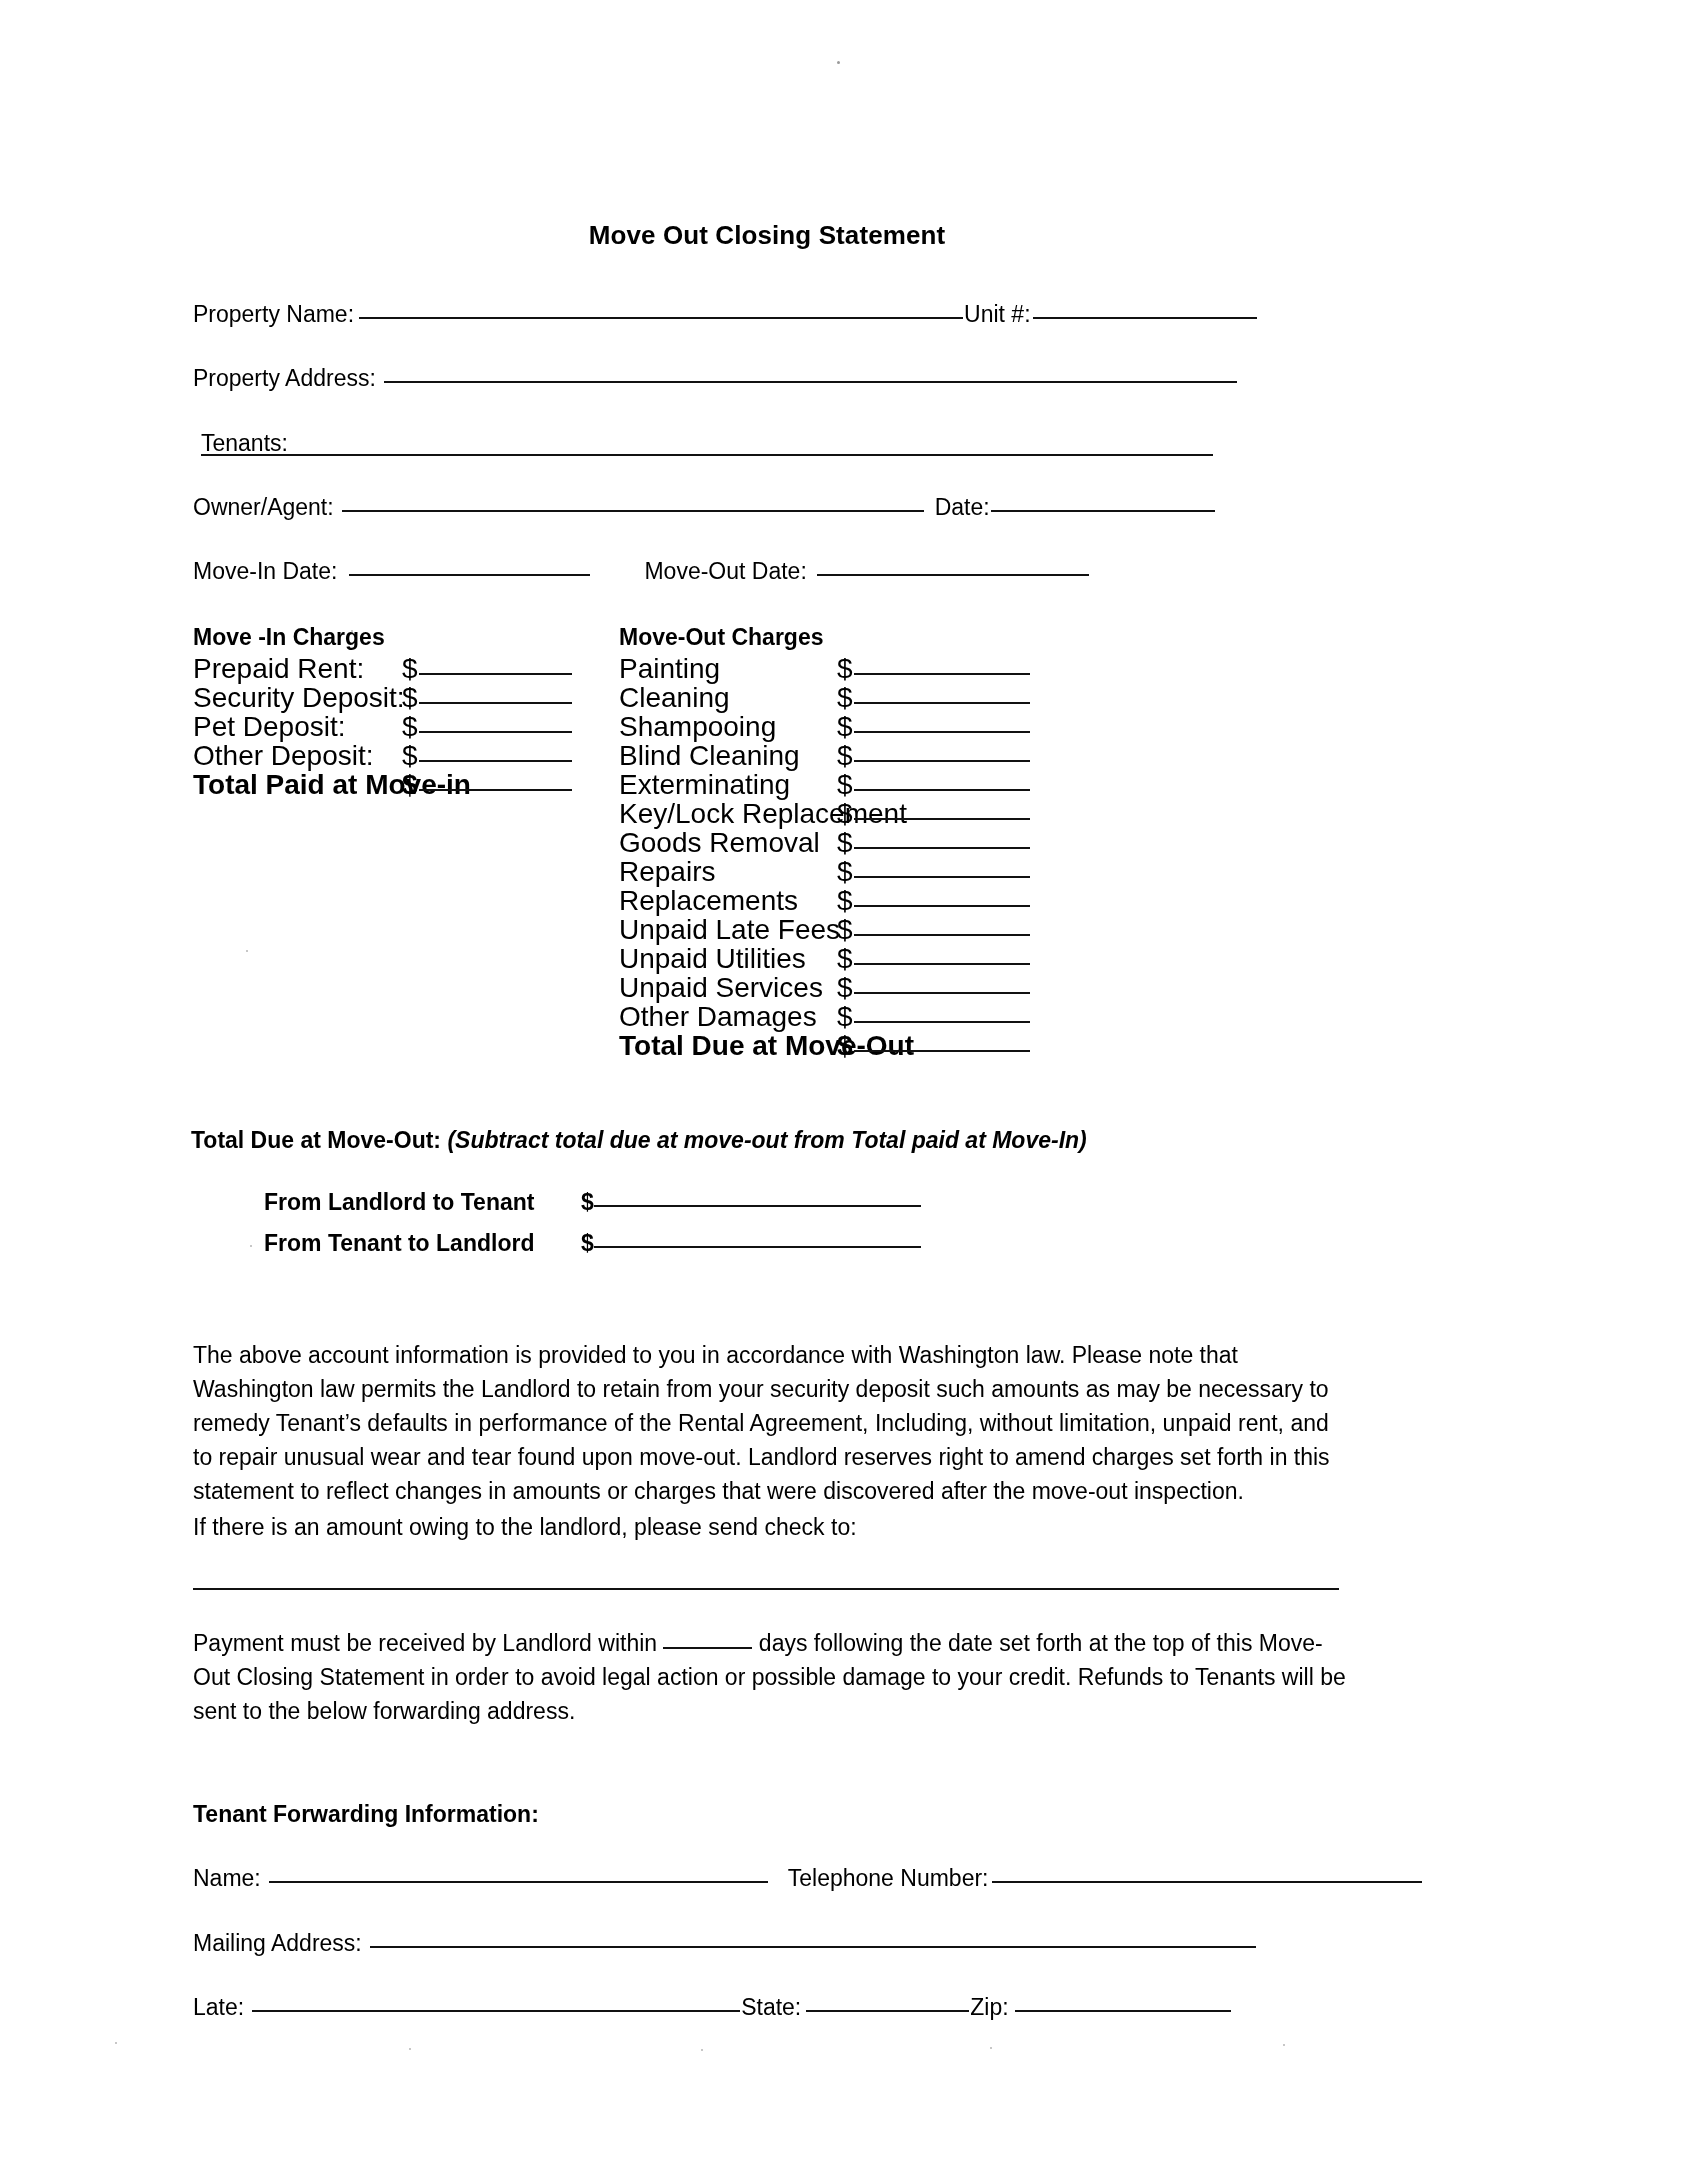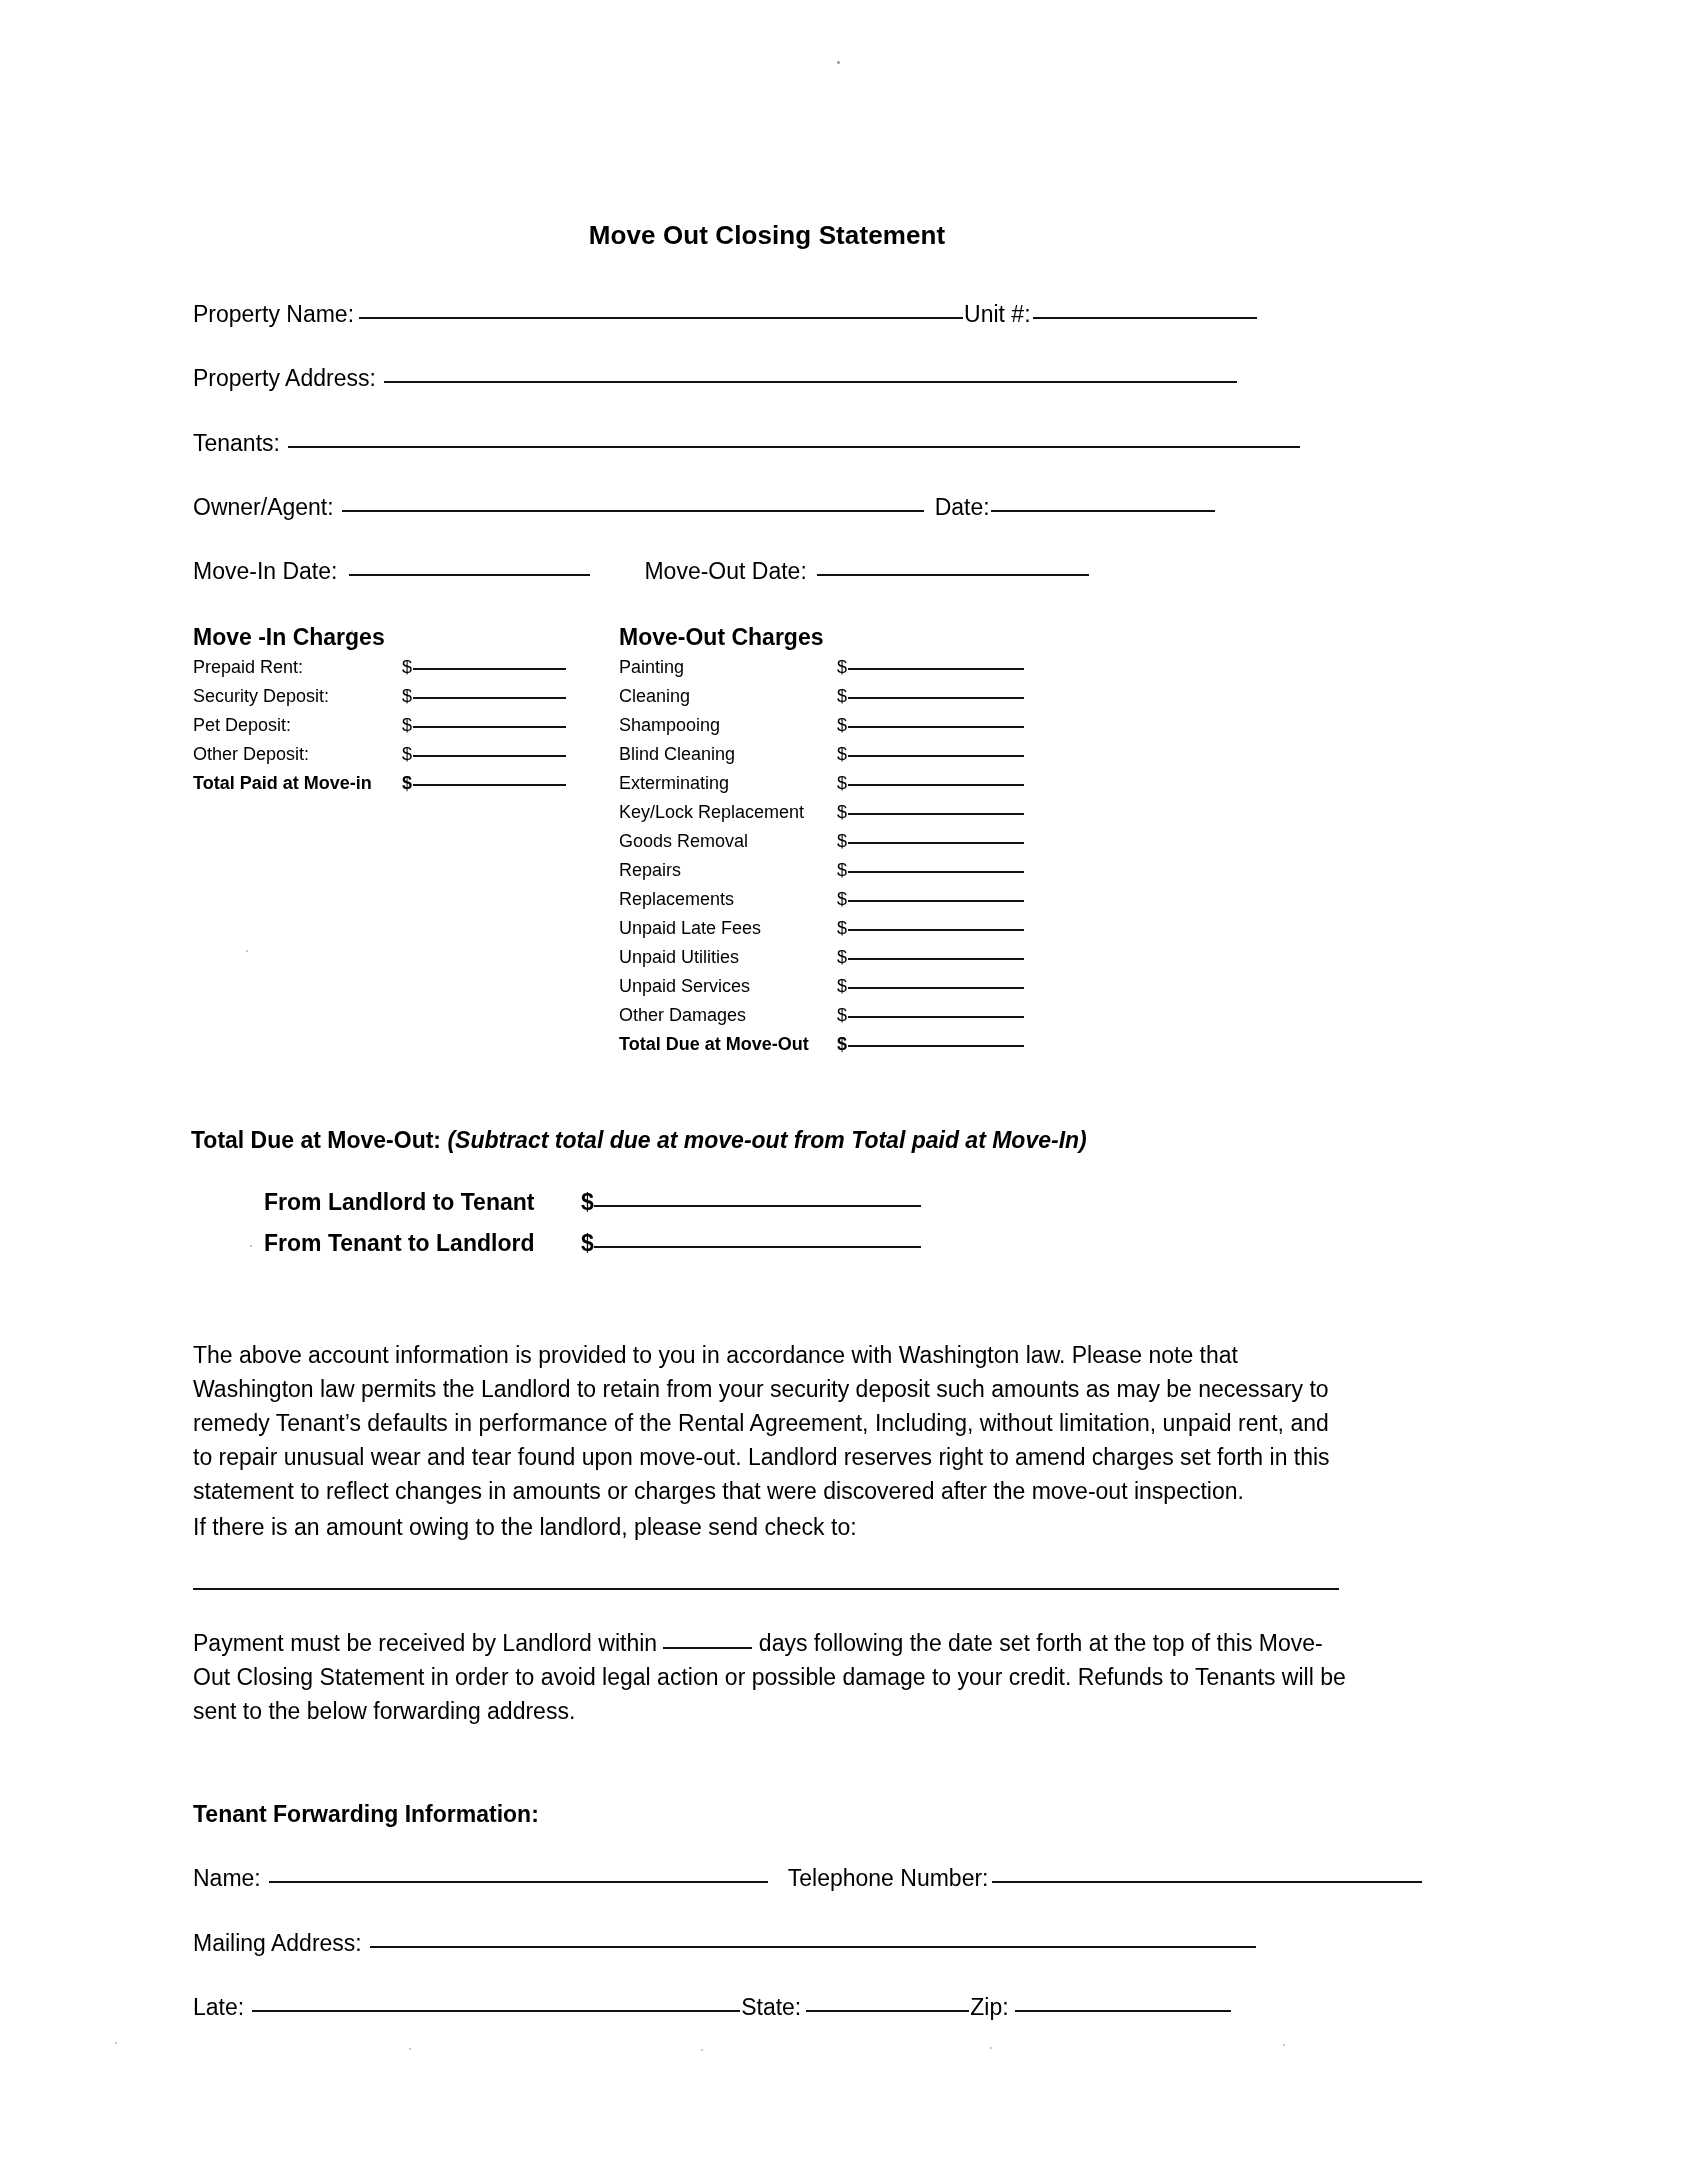--- a/index.html
+++ b/index.html
@@ -69,23 +69,23 @@
   .col-right { position: absolute; left: 426px; top: 0; width: 723px; }
 
   .chead {
     font-size: 23px;
     font-weight: bold;
     margin-bottom: 2px;
     white-space: pre;
   }
   .citem {
     display: flex;
-    align-items: center;
+    align-items: flex-start;
     height: 29px;
-    font-size: 18px;
+    font-size: 28px;
     white-space: nowrap;
   }
   .citem .nm { display: inline-block; }
   .citem .amt { display: flex; align-items: baseline; }
   .citem .dollar { margin-right: 1px; }
   .citem.bold .nm, .citem.bold .dollar { font-weight: bold; }
 
   .col-left .citem .nm { width: 209px; }
   .col-left .citem .rule { width: 153px; }
   .col-right .citem .nm { width: 218px; }
@@ -158,21 +158,21 @@
       <span class="rule" style="width:604px; margin-left:5px;"></span>
       <span class="lbl" style="margin-left:1px;">Unit #:</span>
       <span class="rule" style="width:224px; margin-left:2px;"></span>
     </div>
 
     <div class="frow" style="left:0px; top:365px;">
       <span class="lbl">Property Address:</span>
       <span class="rule" style="width:853px; margin-left:8px;"></span>
     </div>
 
-    <div class="frow" style="left:0px; top:430px;">
+    <div class="frow" style="left:0px; top:430px;flex-direction:column;">
       <span class="lbl">Tenants:</span>
       <span class="rule" style="width:1012px; margin-left:8px;"></span>
     </div>
 
     <div class="frow" style="left:0px; top:494px;">
       <span class="lbl">Owner/Agent:</span>
       <span class="rule" style="width:582px; margin-left:8px;"></span>
       <span class="lbl" style="margin-left:11px;">Date:</span>
       <span class="rule" style="width:224px; margin-left:1px;"></span>
     </div>

